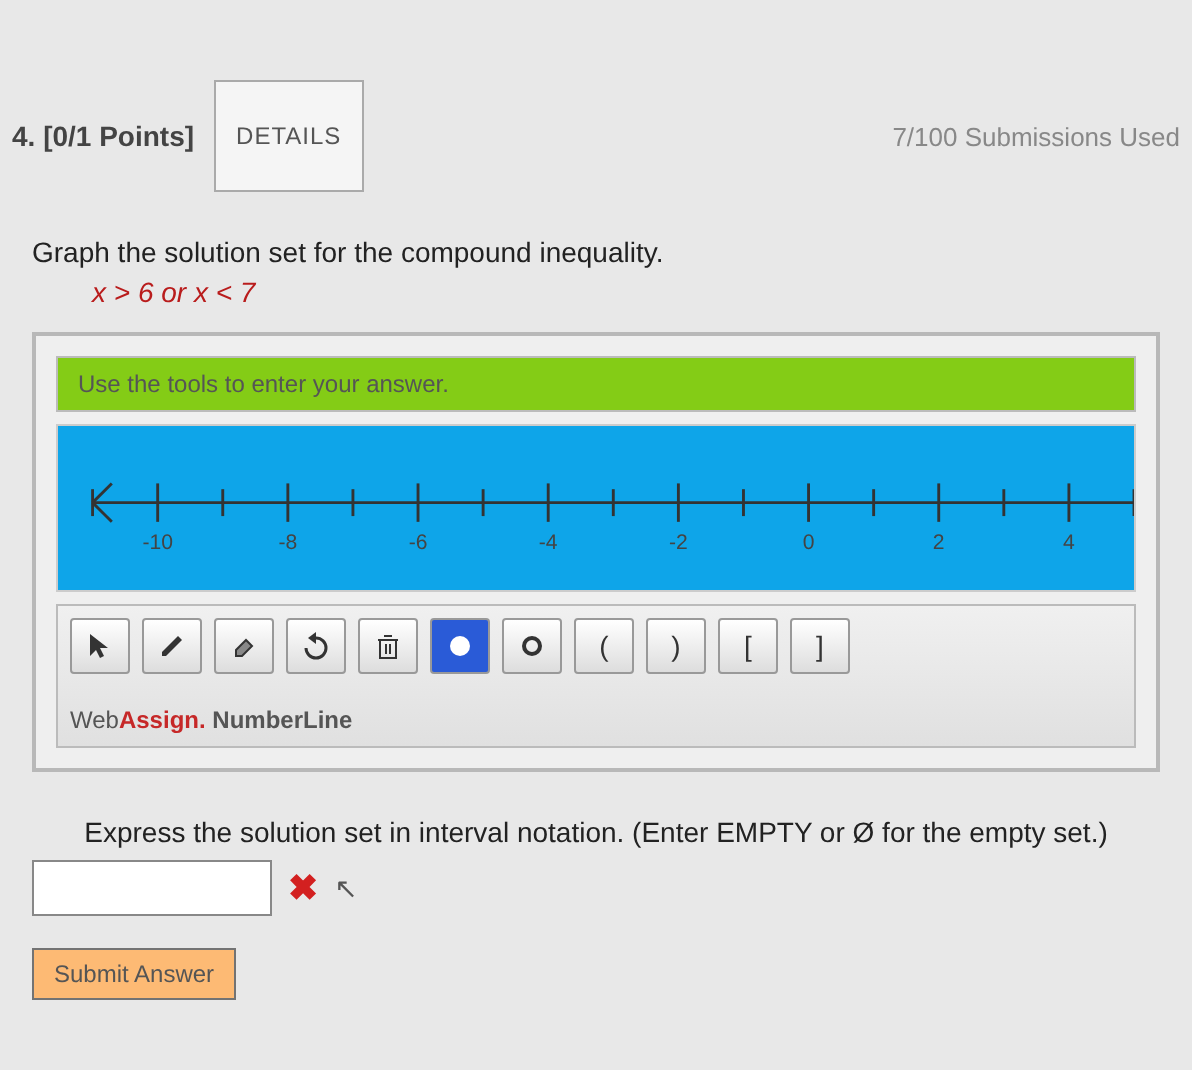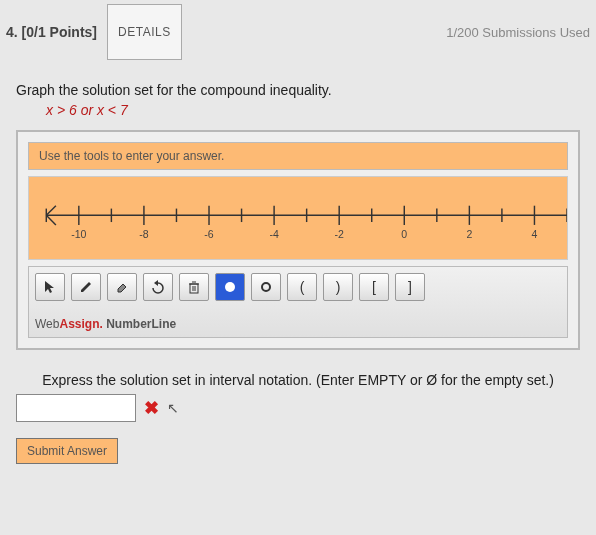--- a/index.html
+++ b/index.html
@@ -10,49 +10,50 @@
     height: 535px;
     overflow: hidden;
     color: #333;
     font-size: 13px;
   }
   .header-row {
     display: flex;
     align-items: center;
     gap: 10px;
     padding: 4px 6px;
+    margin-top: 36px;
   }
   .points { font-weight: bold; font-size: 14px; color: #444; }
   .header-btn {
     border: 1px solid #aaa;
     background: #f5f5f5;
     padding: 20px 10px;
     font-size: 12px;
     color: #555;
     letter-spacing: 0.5px;
   }
   .subused { margin-left: auto; color: #888; font-size: 13px; }
   .content { padding: 10px 16px; }
   .prompt { margin: 8px 0 4px; font-size: 14px; color: #222; }
   .inequality { margin: 0 0 12px 30px; font-style: italic; font-size: 14px; color: #b91c1c; }
   .widget-outer {
     border: 2px solid #b8b8b8;
     background: #efefef;
     padding: 10px;
   }
   .tools-label {
-    background: #fdba74;
+    background: #84cc16;
     border: 1px solid #bbb;
     padding: 6px 10px;
     font-size: 12px;
     color: #555;
     margin-bottom: 6px;
   }
   .numberline-area {
-    background: #fdba74;
+    background: #0ea5e9;
     border: 1px solid #ccc;
     padding: 16px 0 6px;
     margin-bottom: 6px;
     position: relative;
   }
   .nl-svg { width: 100%; height: 60px; display: block; }
   .nl-svg line { stroke: #333; stroke-width: 1.5; }
   .nl-svg text { font-size: 11px; fill: #444; text-anchor: middle; }
   .toolbar {
     background: linear-gradient(#f0f0f0,#e0e0e0);
@@ -94,21 +95,21 @@
     font-size: 12px;
     color:#555;
   }
 </style>
 </head>
 <body>
 
 <div class="header-row">
   <span class="points">4. [0/1 Points]</span>
   <button class="header-btn">DETAILS</button>
-  <span class="subused">1/200 Submissions Used</span>
+  <span class="subused">7/100 Submissions Used</span>
 </div>
 
 <div class="content">
 
   <div class="prompt">Graph the solution set for the compound inequality.</div>
   <div class="inequality">x &gt; 6   or   x &lt; 7</div>
 
   <div class="widget-outer">
     <div class="tools-label">Use the tools to enter your answer.</div>
 

